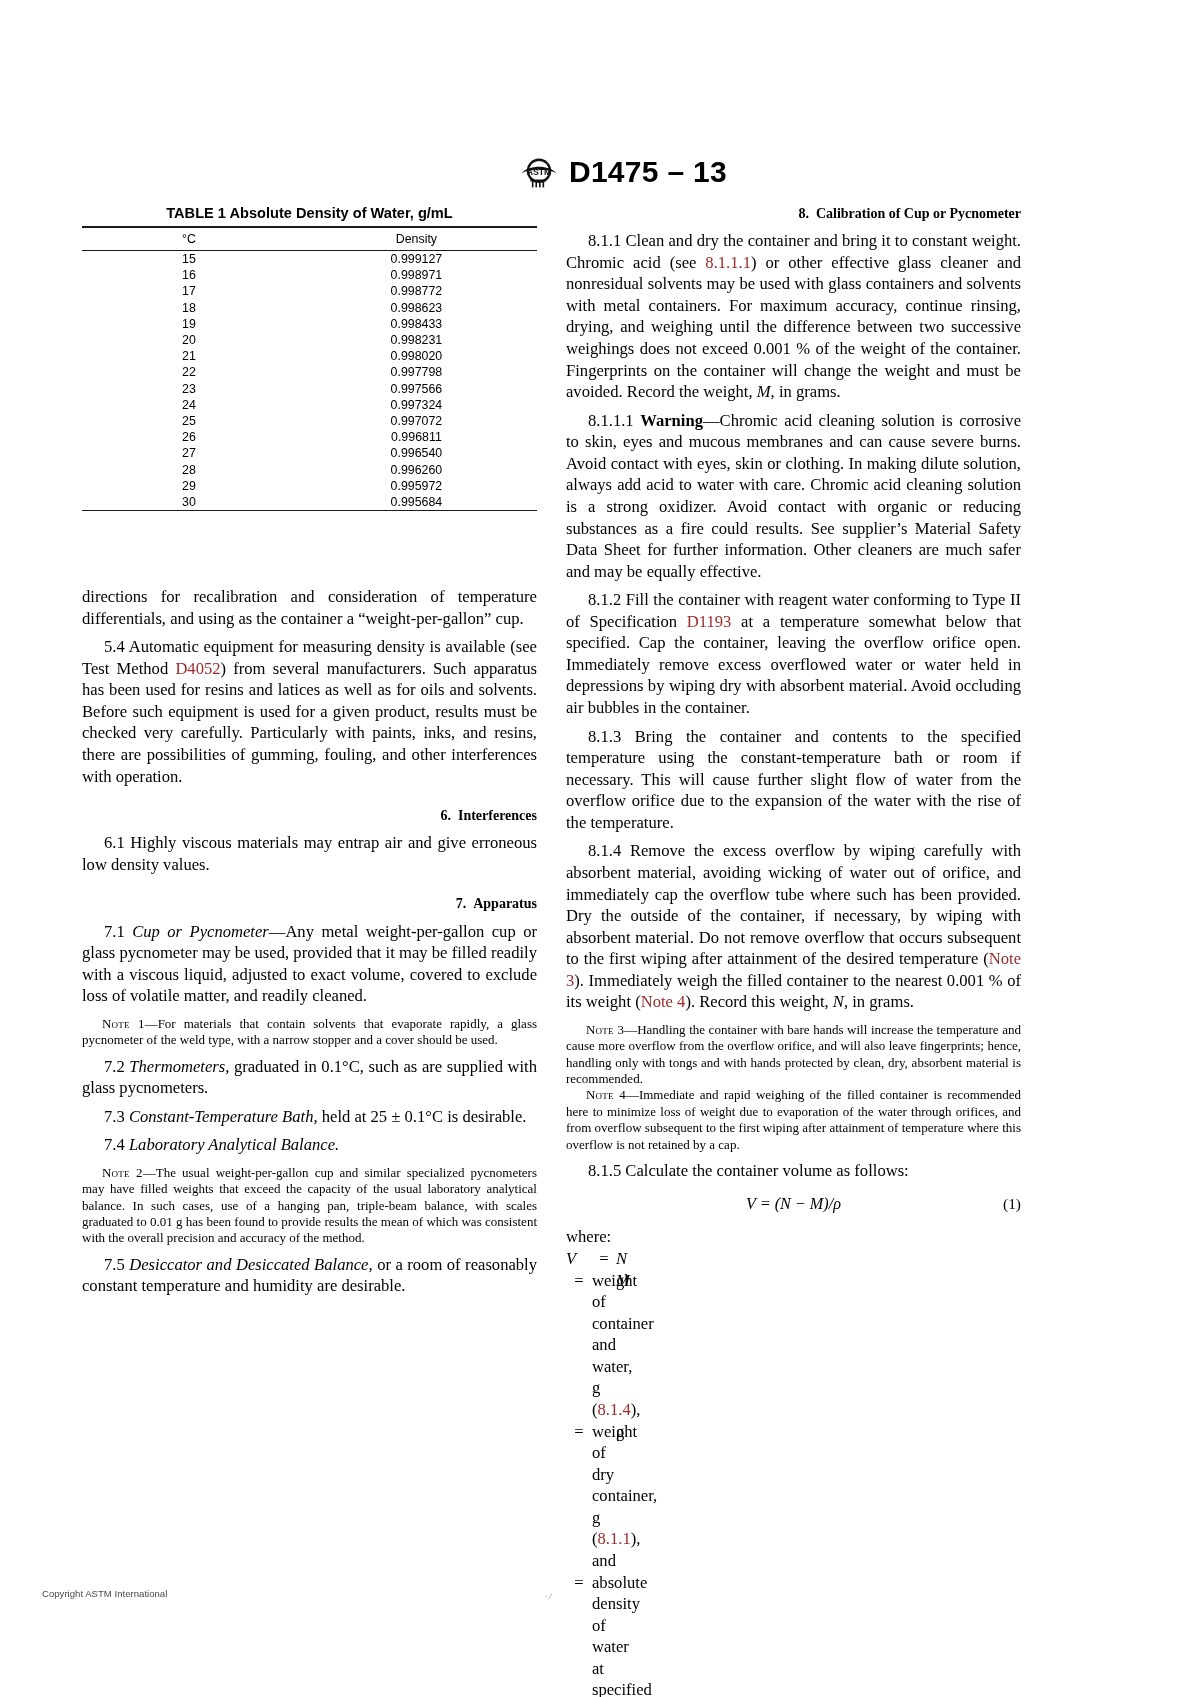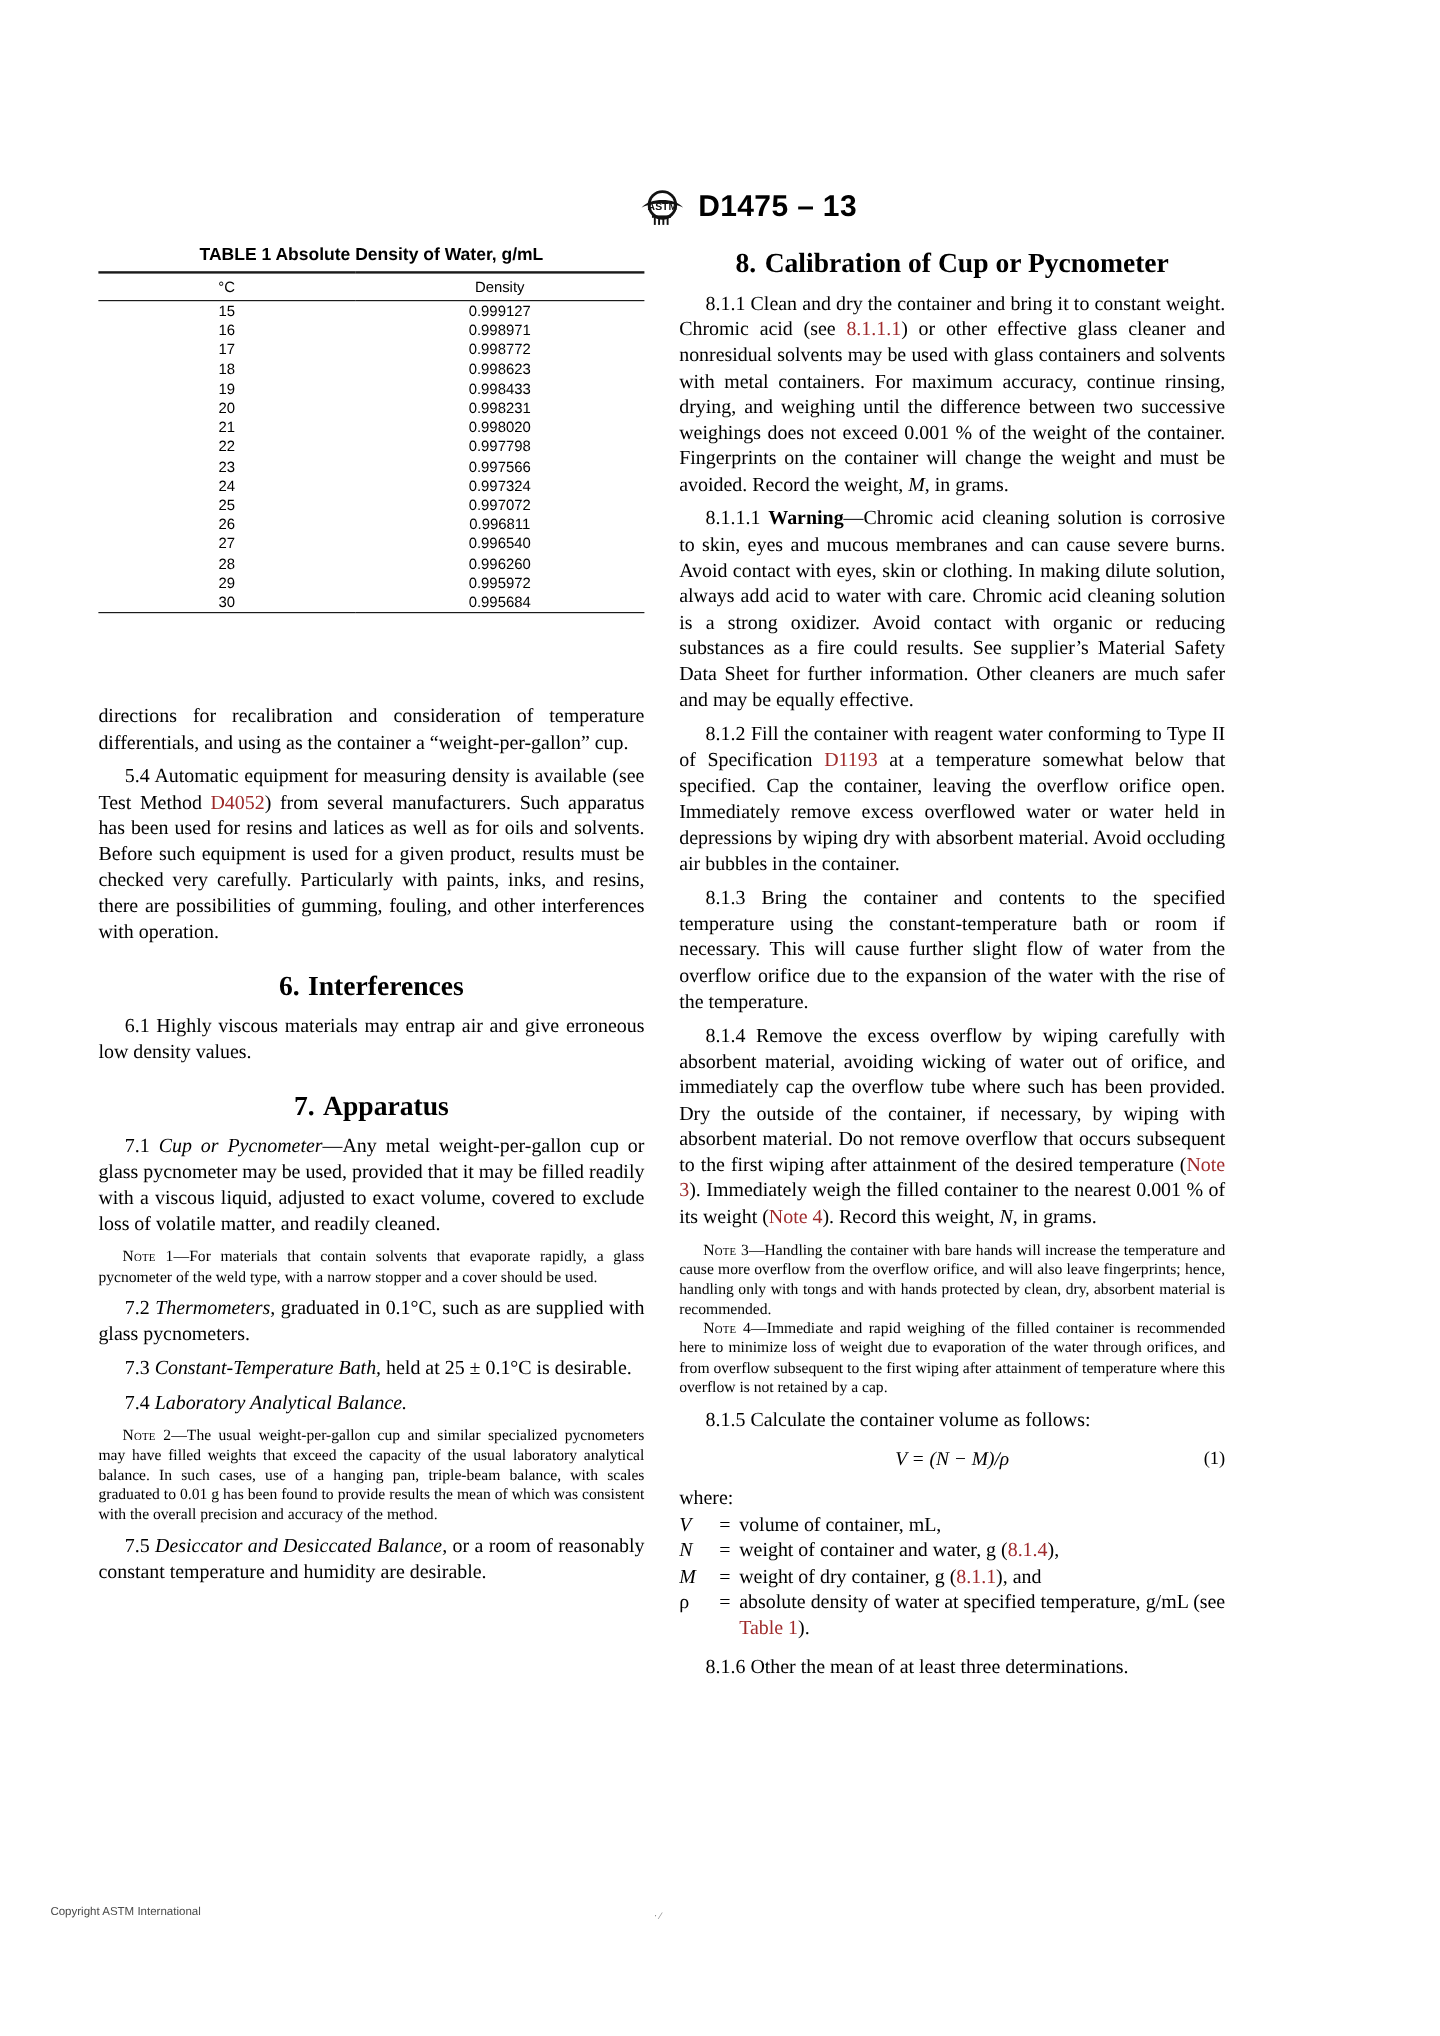--- a/index.html
+++ b/index.html
@@ -28,21 +28,21 @@
     display: flex;
     align-items: center;
     justify-content: center;
     gap: 10px;
     padding-left: 46px;
   }
   .astm-logo { width: 40px; height: 34px; display: block; }
   .doc-id {
     font-family: "Liberation Sans", sans-serif;
     font-weight: bold;
-    font-size: 25px;
+    font-size: 30px;
     letter-spacing: 0.3px;
   }
 
   
   .col {
     position: absolute;
     top: 205px;
     width: 455px;
     font-size: 16.6px;
     line-height: 1.30;
@@ -54,24 +54,24 @@
   .col-right { left: 566px; }
 
   p { margin: 0; }
   .para {
     text-indent: 22px;
     margin-top: 7px;
   }
   .para-cont { text-indent: 0; margin-top: 4px; }
   .sec-head {
     font-weight: bold;
-    font-size: 23px;
+    font-size: 14px;
     margin-top: 20px;
     margin-bottom: 2px;
-    text-align: center;
+    text-align: right;
   }
   .sec-head .num { margin-right: 7px; }
   .ital { font-style: italic; }
   .bold { font-weight: bold; }
   .ref { color: #9e2a2b; }
   .note {
     font-size: 13px;
     line-height: 1.26;
     text-indent: 20px;
     margin-top: 9px;
@@ -315,21 +315,20 @@
     <div class="eq-line">
       <span class="eq-body">V = (N − M)/ρ</span>
       <span class="eq-num">(1)</span>
     </div>
 
     <p class="where-label">where:</p>
 
     <div class="deflist" id="deflist">
         <div class="sym">V</div>
         <div class="eqs">=</div>
-        <div class="txt"><span>volume of container, mL,</span></div>
         <div class="sym">N</div>
         <div class="eqs">=</div>
         <div class="txt"><span>weight of container and water, g (</span><span class="ref">8.1.4</span><span>),</span></div>
         <div class="sym">M</div>
         <div class="eqs">=</div>
         <div class="txt"><span>weight of dry container, g (</span><span class="ref">8.1.1</span><span>), and</span></div>
         <div class="sym nonital">ρ</div>
         <div class="eqs">=</div>
         <div class="txt"><span>absolute density of water at specified temperature, g/mL (see </span><span class="ref">Table 1</span><span>).</span></div>
       </div>

